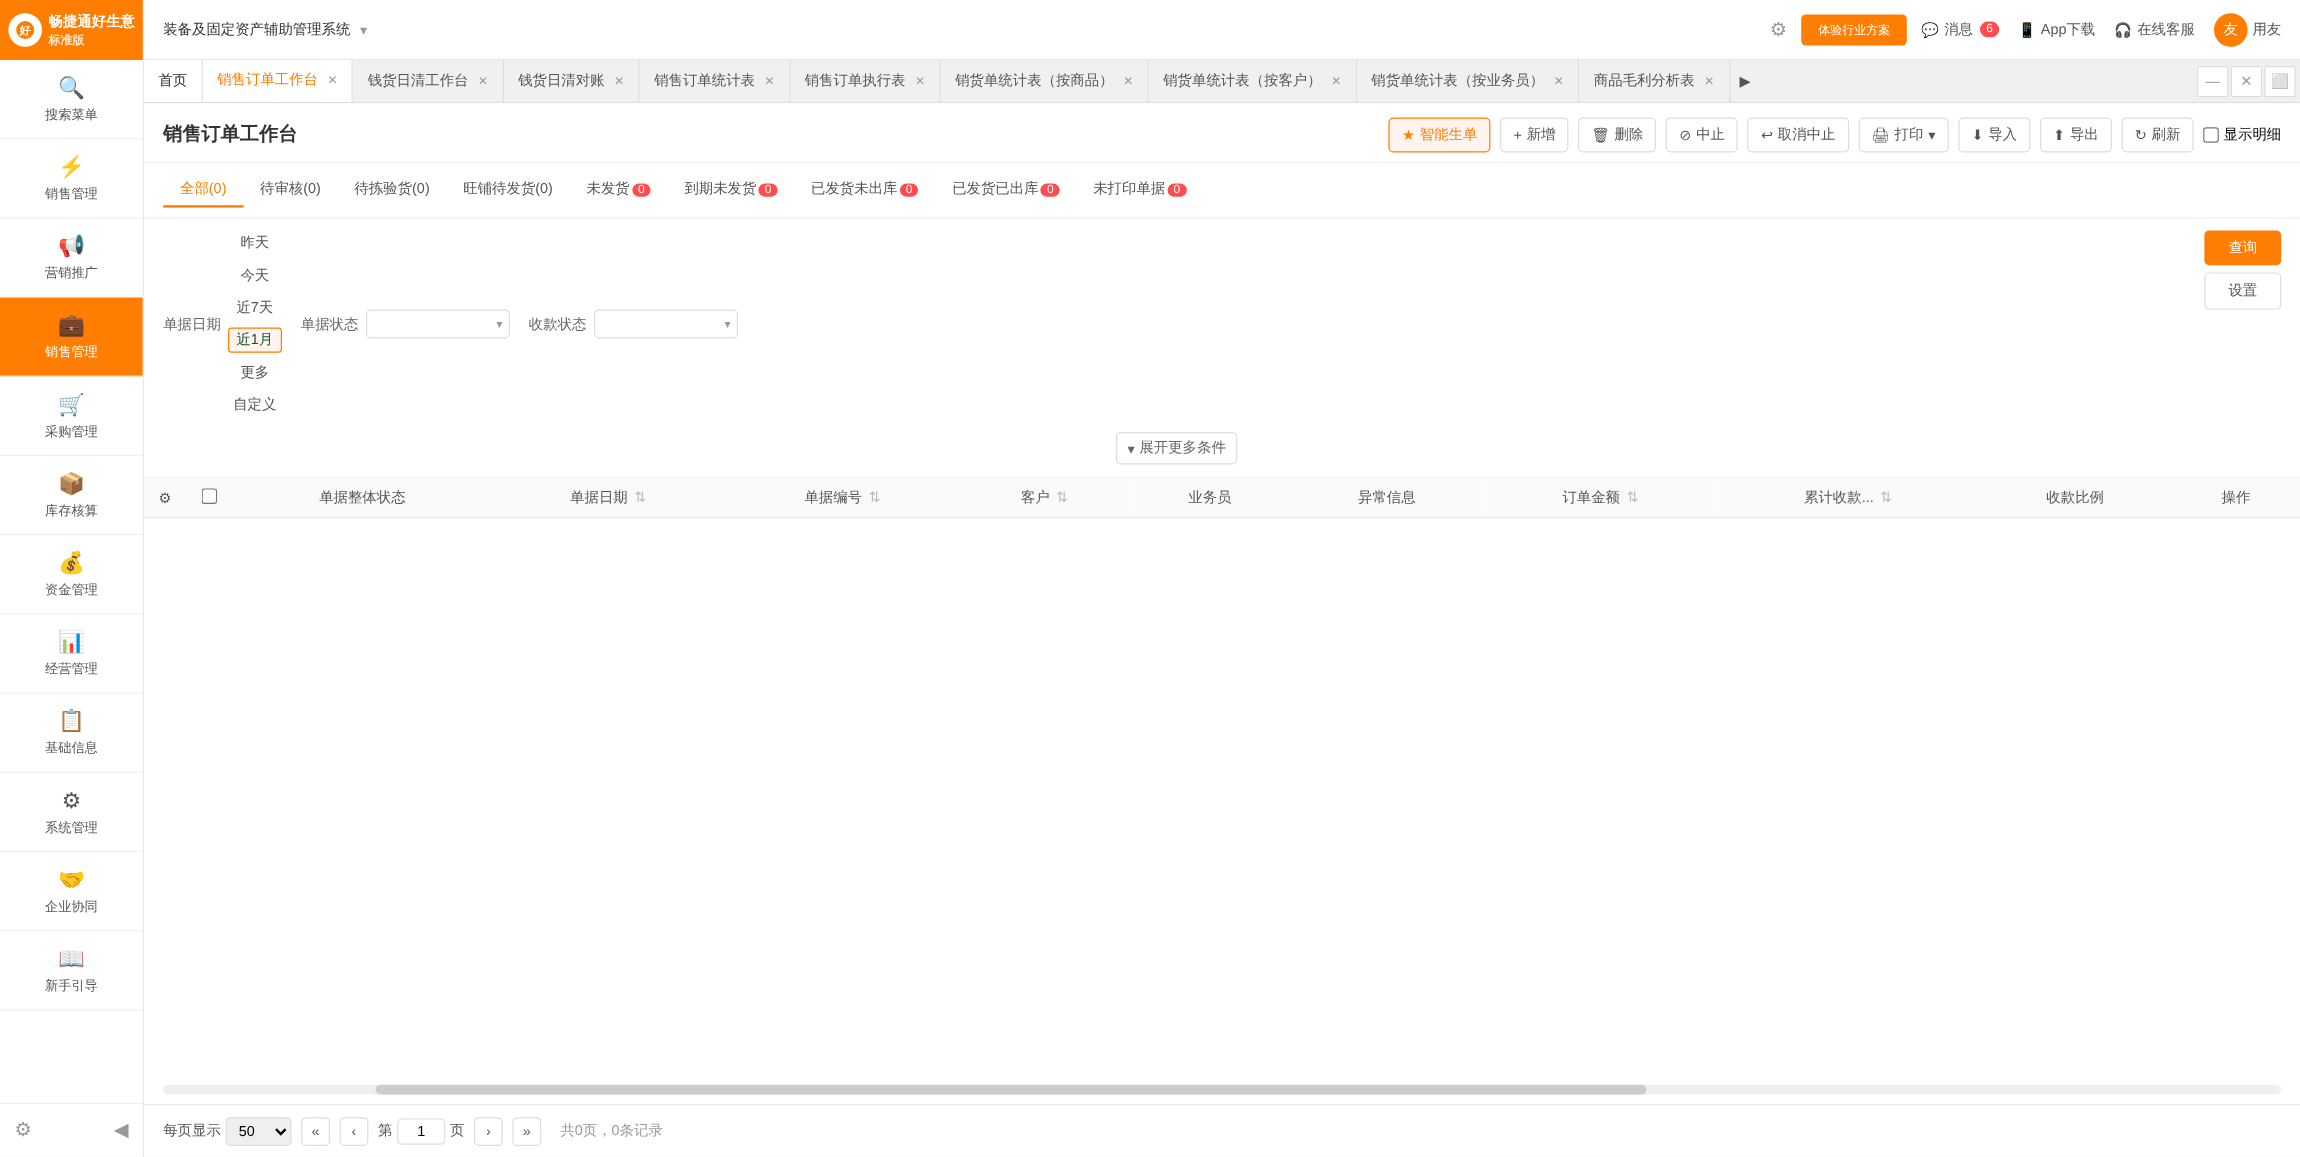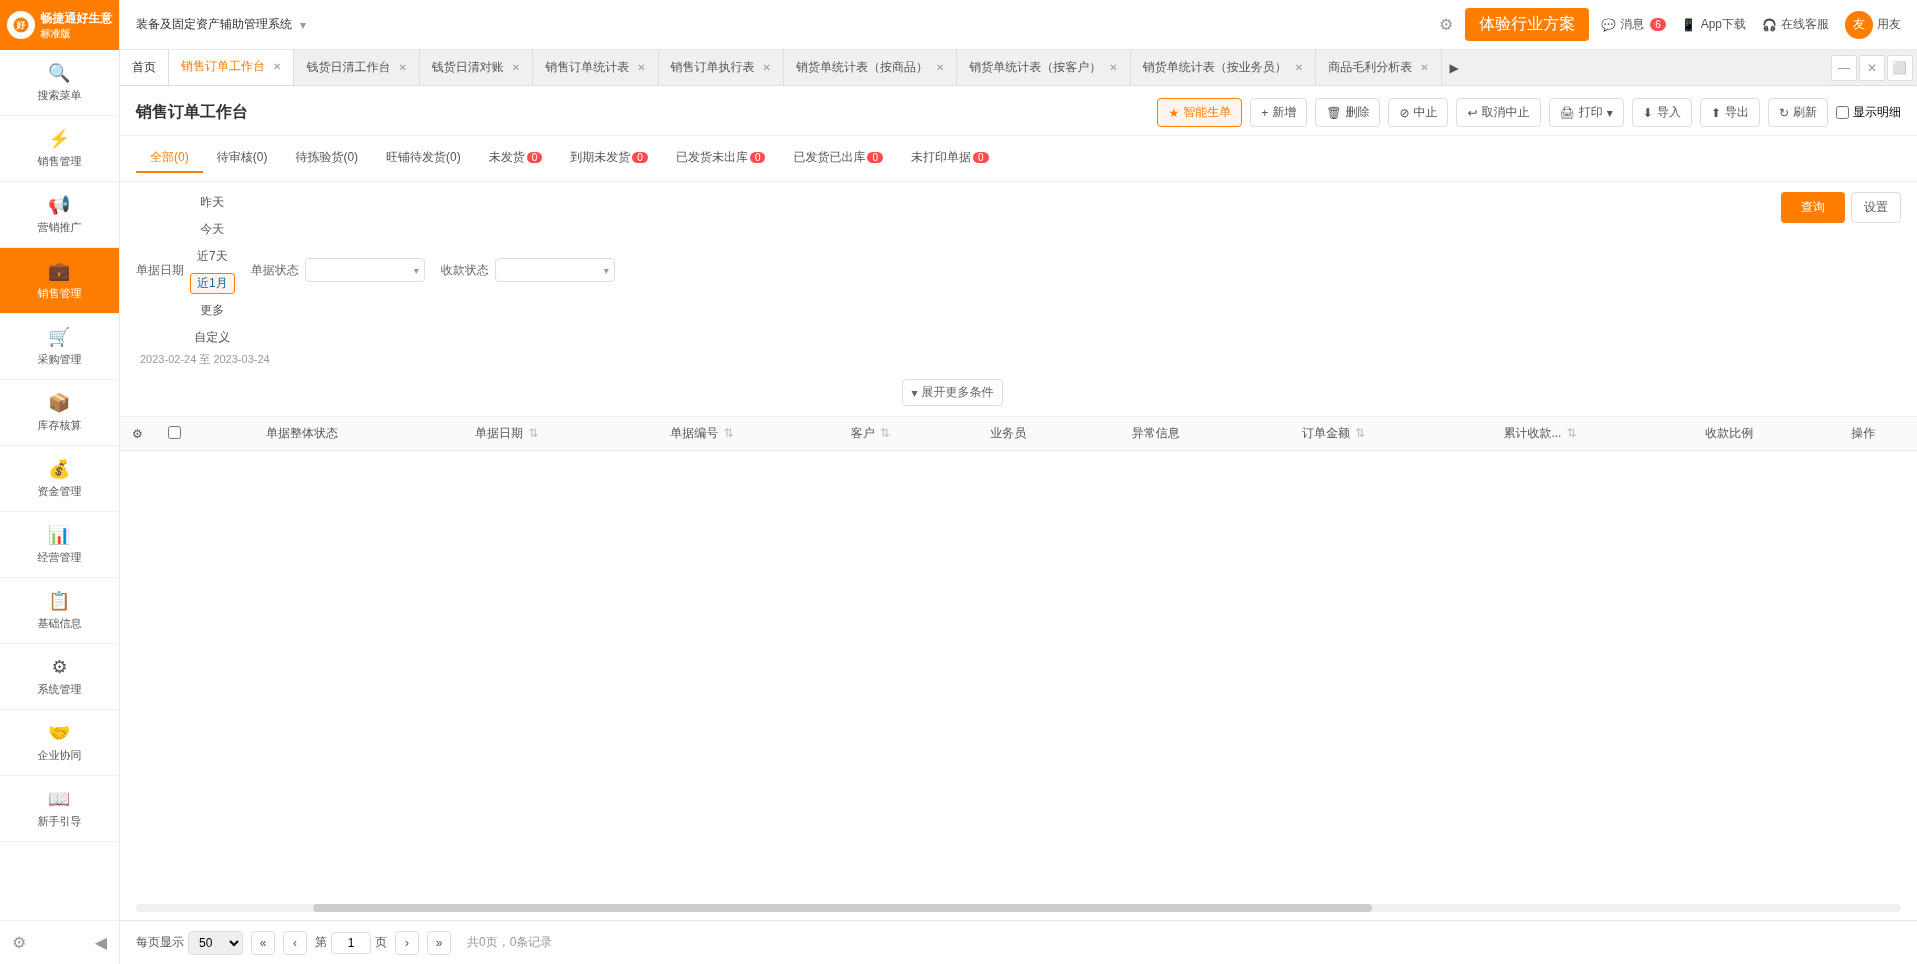--- a/index.html
+++ b/index.html
@@ -16,21 +16,21 @@
     .sidebar-item .label { font-size: 11px; text-align: center; }
     .sidebar-bottom { padding: 12px; display: flex; justify-content: space-between; align-items: center; border-top: 1px solid #eee; }
 
     
     .main { flex: 1; display: flex; flex-direction: column; overflow: hidden; }
 
     
     .topbar { height: 50px; background: white; border-bottom: 1px solid #e8e8e8; display: flex; align-items: center; padding: 0 16px; gap: 12px; flex-shrink: 0; }
     .topbar-title { flex: 1; font-size: 13px; color: #333; display: flex; align-items: center; gap: 8px; }
     .topbar-title .caret { color: #999; }
-    .topbar-btn-industry { background: #ff7d00; color: white; border: none; padding: 6px 14px; border-radius: 4px; cursor: pointer; font-size: 16px; }
+    .topbar-btn-industry { background: #ff7d00; color: white; border: none; padding: 6px 14px; border-radius: 4px; cursor: pointer; font-size: 10px; }
     .topbar-actions { display: flex; align-items: center; gap: 16px; color: #555; font-size: 12px; }
     .topbar-actions .action-item { display: flex; align-items: center; gap: 4px; cursor: pointer; }
     .topbar-actions .badge { background: #ff4d4f; color: white; border-radius: 10px; padding: 1px 5px; font-size: 10px; margin-left: 2px; }
     .topbar-settings { font-size: 16px; color: #999; cursor: pointer; }
     .user-avatar { width: 28px; height: 28px; border-radius: 50%; background: #ff7d00; display: flex; align-items: center; justify-content: center; color: white; font-size: 12px; }
 
     
     .tabbar { height: 36px; background: #f0f0f0; border-bottom: 1px solid #ddd; display: flex; align-items: center; flex-shrink: 0; overflow: hidden; }
     .tab { display: flex; align-items: center; height: 36px; padding: 0 12px; gap: 6px; cursor: pointer; border-right: 1px solid #ddd; white-space: nowrap; color: #555; font-size: 12px; background: #f0f0f0; flex-shrink: 0; }
     .tab.active { background: white; color: #ff7d00; border-bottom: 2px solid white; }
@@ -54,21 +54,21 @@
     .subtab.active { color: #ff7d00; border-bottom-color: #ff7d00; }
     .subtab .red-badge { background: #ff4d4f; color: white; border-radius: 10px; padding: 0 5px; font-size: 10px; margin-left: 2px; }
 
     
     .filter-area { padding: 10px 16px; border-bottom: 1px solid #f0f0f0; flex-shrink: 0; }
     .filter-row { display: flex; align-items: center; gap: 16px; flex-wrap: wrap; }
     .filter-item { display: flex; align-items: center; gap: 6px; }
     .filter-label { color: #666; font-size: 12px; white-space: nowrap; }
     .filter-date-options { display: flex; align-items: center; gap: 6px; flex-direction: column; }
     .date-opt { color: #555; cursor: pointer; font-size: 12px; padding: 2px 4px; }
-    .date-opt.active { color: #0369a1; background: #fff5ee; border: 1px solid #ff7d00; border-radius: 3px; padding: 1px 6px; }
+    .date-opt.active { color: #14532d; background: #fff5ee; border: 1px solid #ff7d00; border-radius: 3px; padding: 1px 6px; }
     .date-range { font-size: 11px; color: #999; margin-left: 4px; }
     .filter-select { border: 1px solid #ddd; border-radius: 4px; padding: 4px 24px 4px 8px; font-size: 12px; color: #333; background: white; cursor: pointer; min-width: 120px; appearance: none; position: relative; }
     .select-wrapper { position: relative; display: inline-block; }
     .select-wrapper::after { content: '▾'; position: absolute; right: 6px; top: 50%; transform: translateY(-50%); color: #999; pointer-events: none; font-size: 10px; }
     .expand-more { display: flex; align-items: center; gap: 4px; color: #666; cursor: pointer; font-size: 12px; padding: 4px 8px; border: 1px solid #ddd; border-radius: 4px; margin: 6px auto 0; width: fit-content; }
     .query-btn { background: #ff7d00; color: white; border: none; padding: 6px 20px; border-radius: 4px; cursor: pointer; font-size: 12px; }
     .settings-btn { background: white; color: #555; border: 1px solid #ddd; padding: 6px 12px; border-radius: 4px; cursor: pointer; font-size: 12px; }
 
     
     .table-container { flex: 1; overflow: auto; padding: 0; }
@@ -358,31 +358,28 @@
             </div>
             <div class="filter-item">
               <span class="filter-label">收款状态</span>
               <div class="select-wrapper">
                 <select class="filter-select">
                   <option value=""></option>
                 </select>
               </div>
             </div>
           </div>
-          <div style="margin-top:4px;">
-            <span class="date-range">2023-02-24 至 2023-03-24</span>
-          </div>
           <div style="margin-top:6px; display:flex; justify-content:center;">
             <div class="expand-more">
               <span>▾</span>
               <span>展开更多条件</span>
             </div>
           </div>
         </div>
-        <div style="display:flex;flex-direction:row;gap:6px;justify-content:space-between;">
+        <div style="display:flex;flex-direction:column;gap:6px;justify-content:space-between;">
           <button class="query-btn">查询</button>
           <button class="settings-btn">设置</button>
         </div>
       </div>
     </div>
 
 
     <div class="table-container">
       <table>
         <thead>

